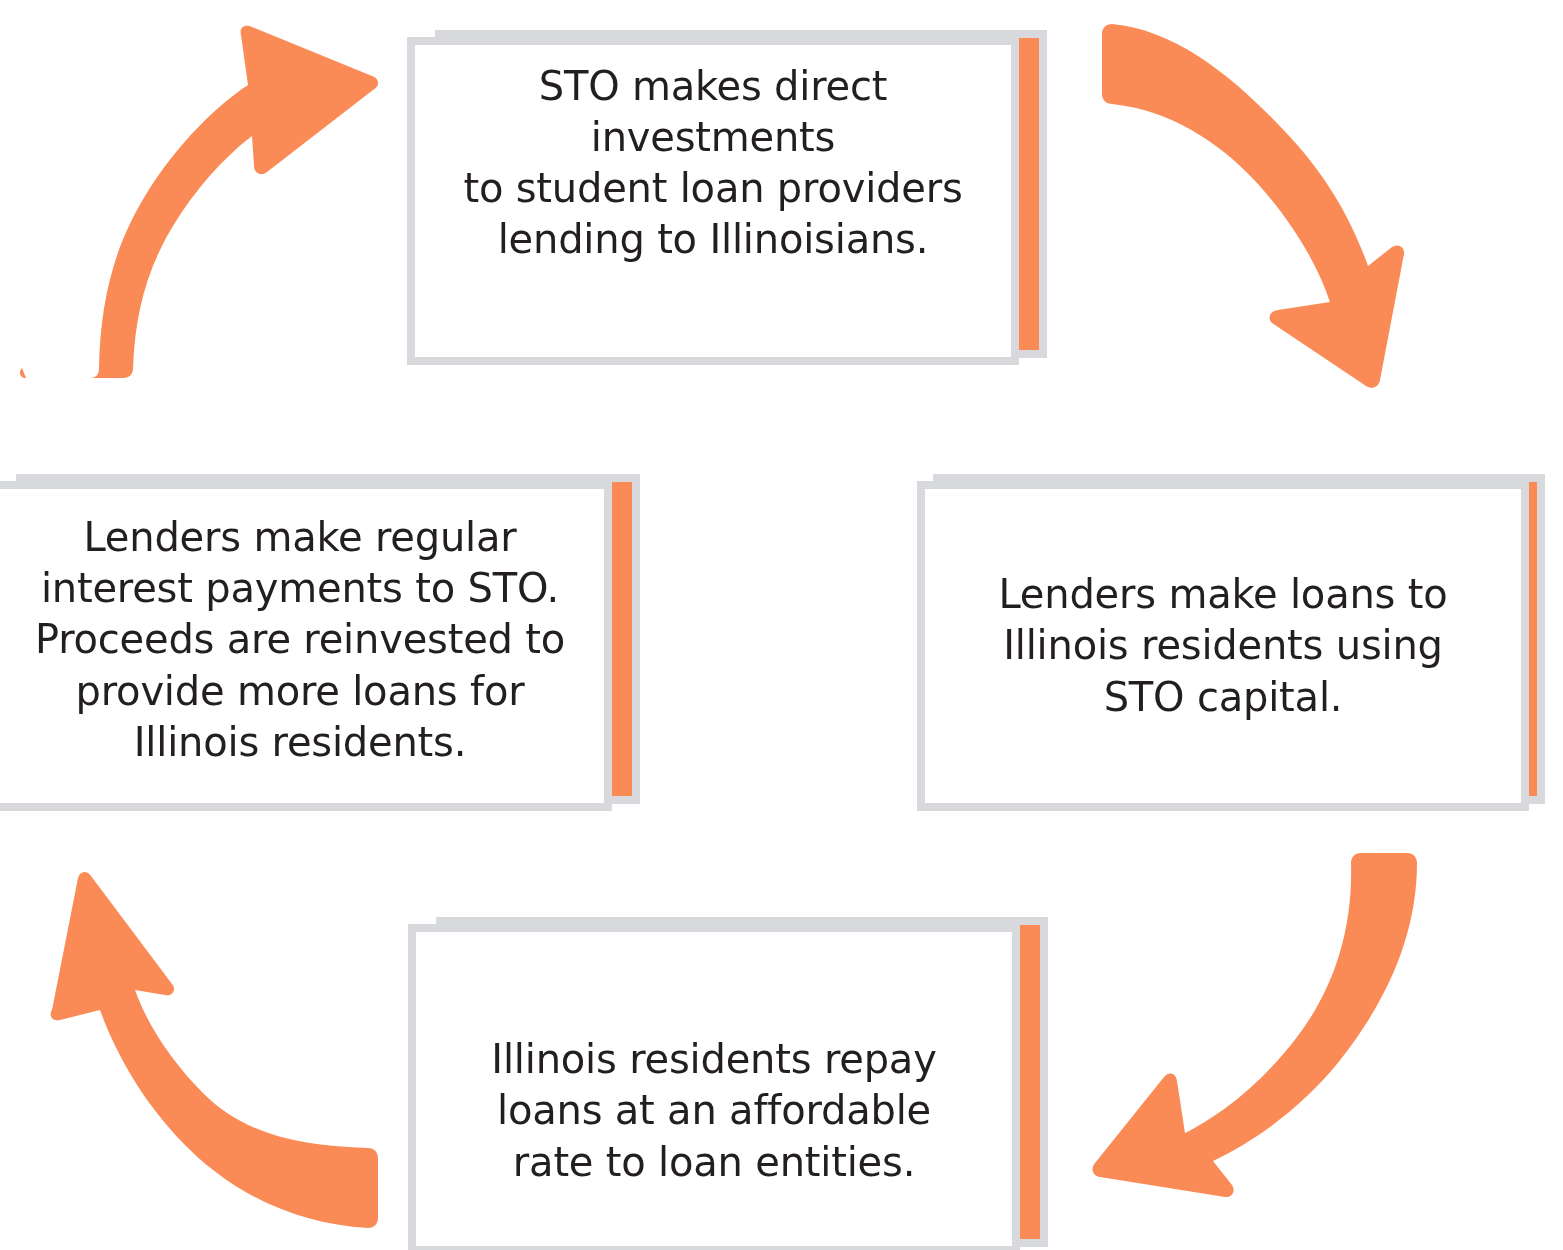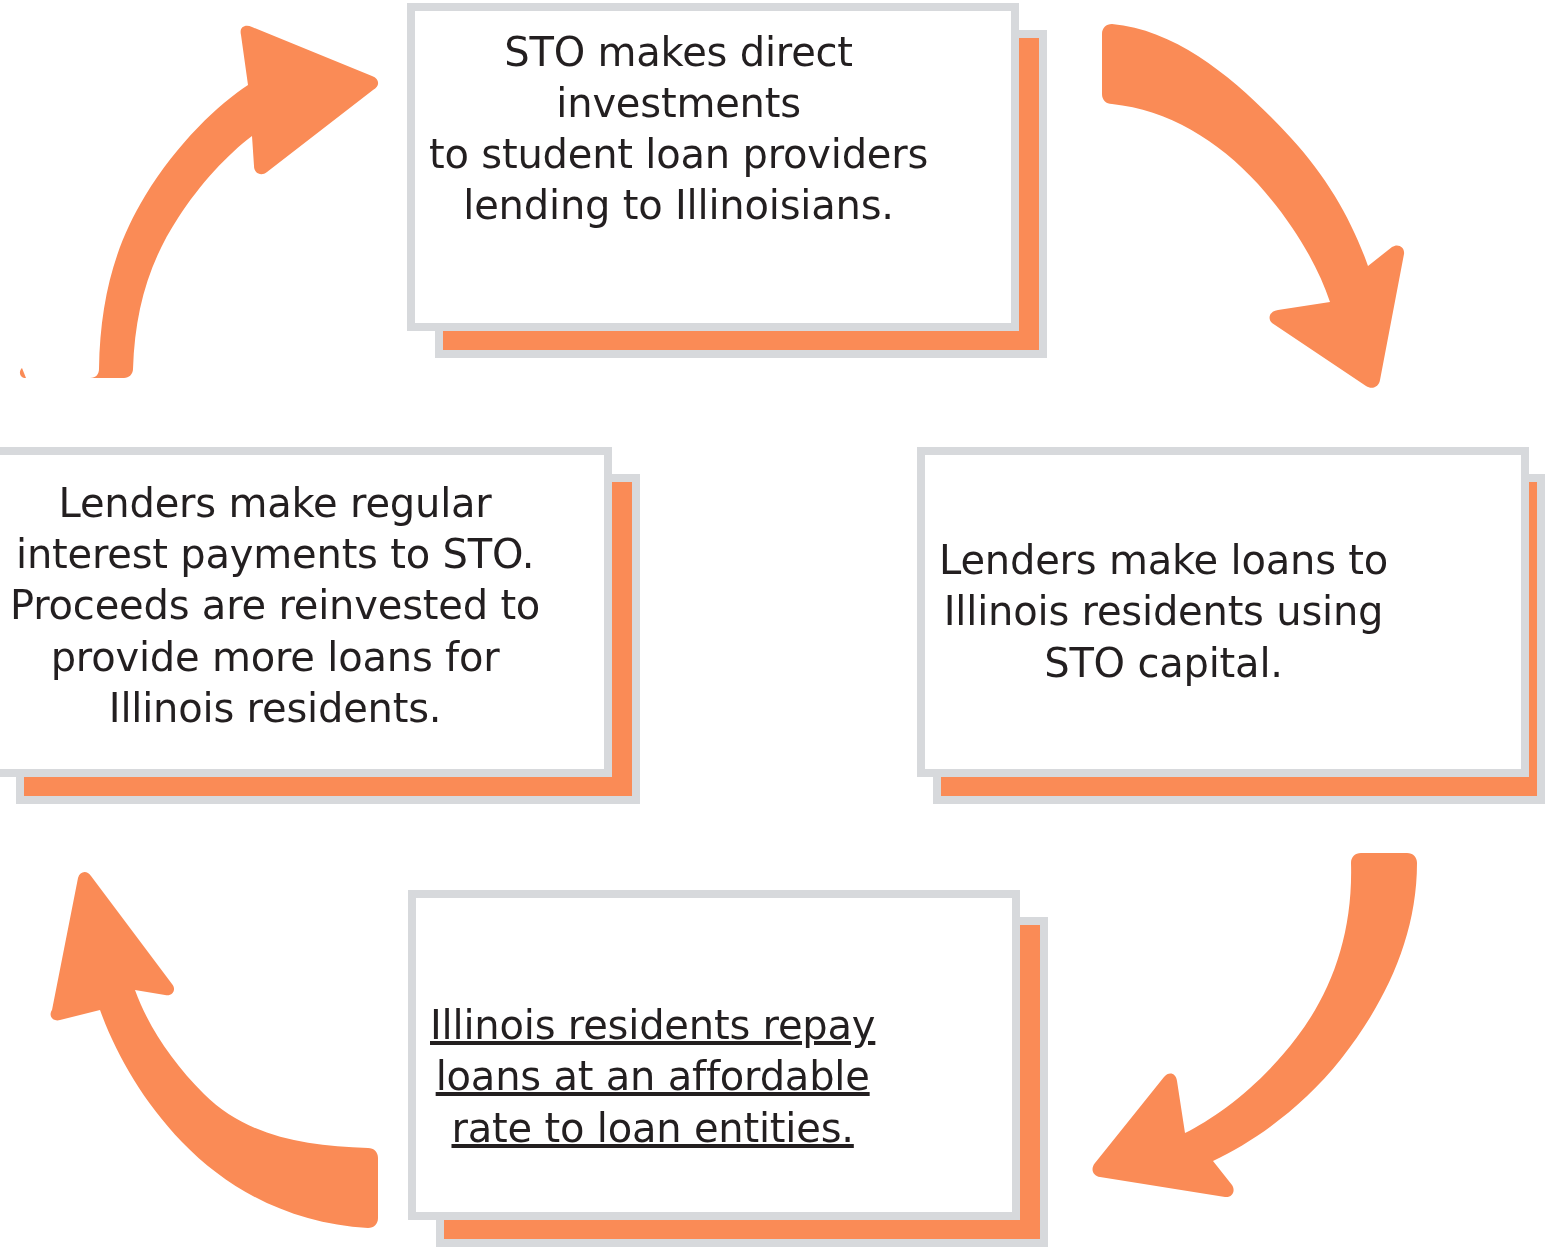--- a/index.html
+++ b/index.html
@@ -31,38 +31,40 @@
     box-sizing: border-box;
   }
   
   .card-face {
     position: absolute;
     background: #ffffff;
     border: 8px solid #D7D9DC;
     box-sizing: border-box;
     display: flex;
     align-items: center;
+    justify-content: center;
+    margin-top: 34px;
   }
   .card-text {
     font-family: "DejaVu Sans", "Liberation Sans", sans-serif;
     font-size: 40px;
     line-height: 1.28;
     color: #231F20;
     text-align: center;
     white-space: pre-line;
     padding: 0 14px;
     font-weight: 400;
     letter-spacing: -0.2px;
   }
 
   
   .card-top .card-text     { transform: translateY(-38px); }
   .card-left .card-text    { transform: translateY(-6px); }
   .card-right .card-text   { transform: translateY(0px); }
-  .card-bottom .card-text  { transform: translateY(22px); text-decoration: underline; }
+  .card-bottom .card-text  { transform: translateY(22px); }
 
   
   .arrow {
     position: absolute;
     pointer-events: none;
   }
   .arrow svg { display: block; overflow: visible; }
 </style>
 </head>
 <body>

